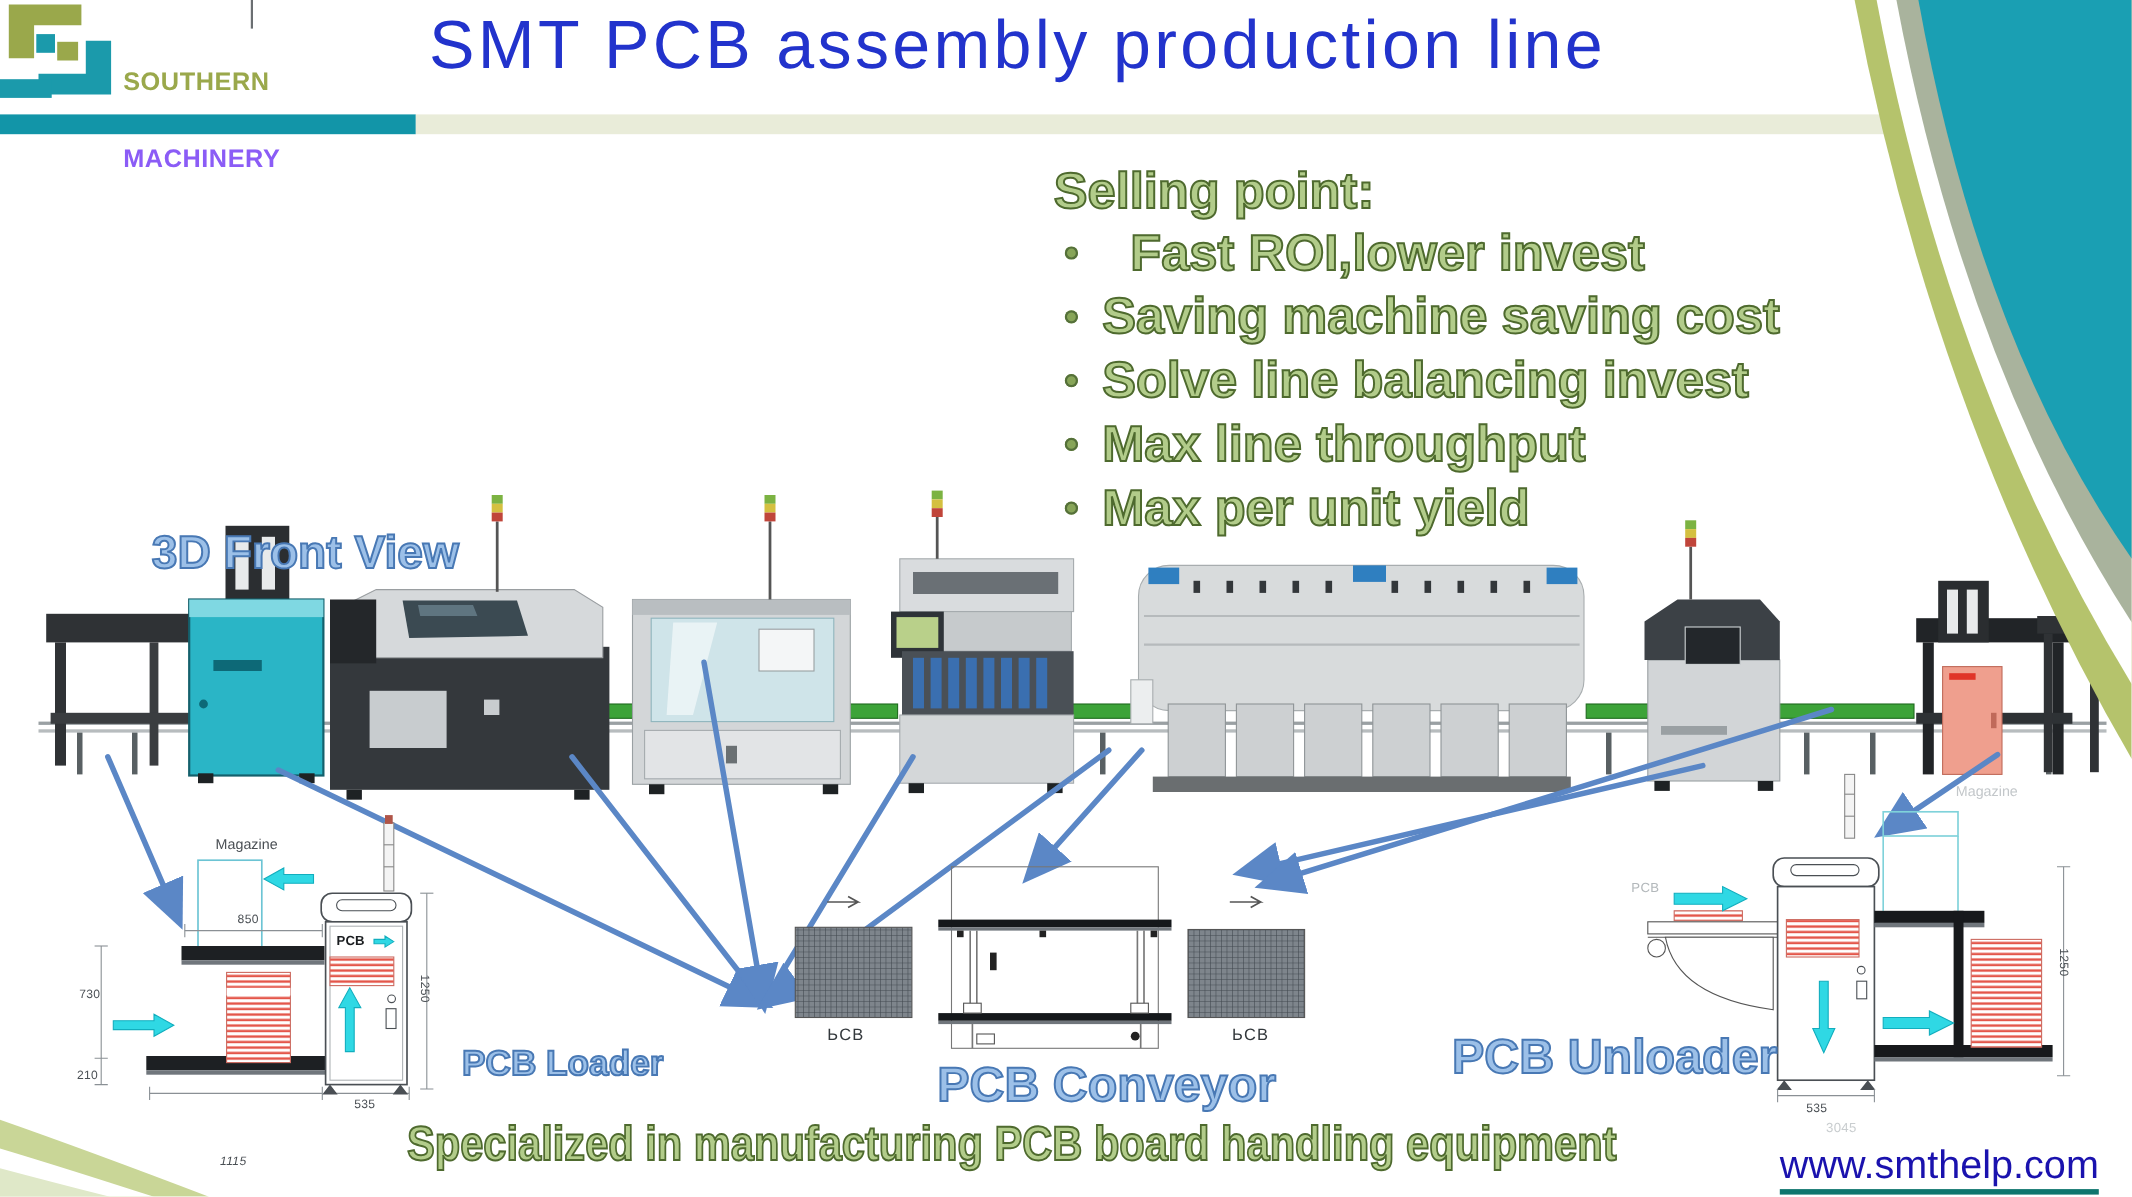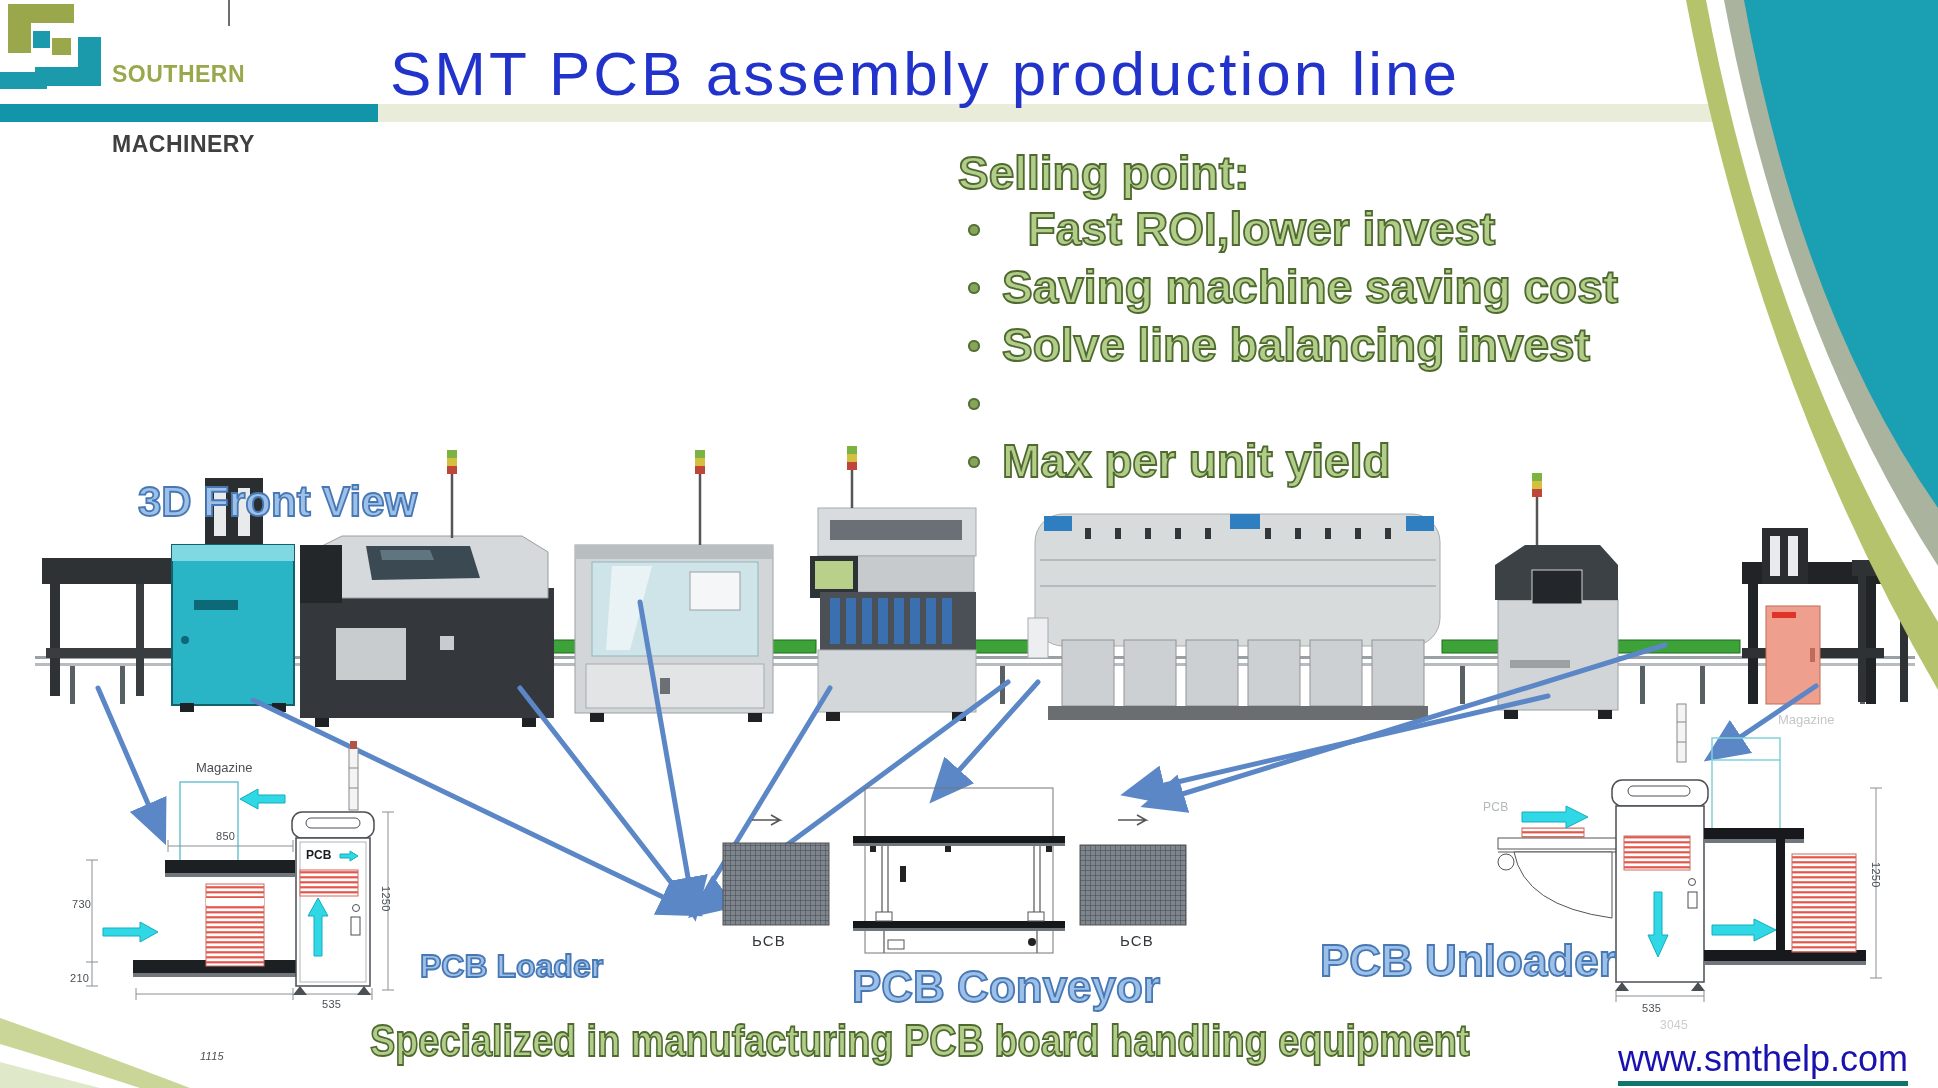--- a/index.html
+++ b/index.html
@@ -3,23 +3,23 @@
 <meta charset="utf-8">
 <style>
   html,body{margin:0;padding:0;background:#ffffff;}
   .slide{position:relative;width:1938px;height:1088px;overflow:hidden;background:#ffffff;
          font-family:"Liberation Sans","DejaVu Sans",sans-serif;}
   .art{position:absolute;left:0;top:0;width:1938px;height:1088px;}
   .abs{position:absolute;white-space:pre;}
   
   .logo-text{left:112px;top:16px;font-weight:bold;font-size:23px;line-height:1.02;letter-spacing:.5px;}
   .logo-line1{color:#9aa84b;}
-  .logo-line2{color:#404040;text-align:center;}
+  .logo-line2{color:#8b5cf6;text-align:center;}
   
-  .title{left:390px;top:6px;font-size:62px;letter-spacing:3px;color:#2233cc;margin-top:32px;}
+  .title{left:390px;top:6px;font-size:62px;letter-spacing:3px;color:#2233cc;}
   
   .wordart{font-weight:bold;}
   .green-art{color:#b2cc8a;-webkit-text-stroke:1.8px #4e6a2e;}
   .blue-art{color:#9cc0e8;-webkit-text-stroke:1.8px #4878b4;}
   .sell-head{left:958px;top:146px;font-size:46px;}
   .bullet-row{height:46px;font-size:46px;}
   .bullet-dot{position:absolute;width:12px;height:12px;border-radius:50%;background:#87a558;
               box-shadow:0 0 0 2px #55703a inset;}
   .view-label{left:138px;top:450px;font-size:42px;margin-top:28px;}
   .m-label{font-size:44px;}
@@ -408,20 +408,21 @@
   <div class="abs title">SMT PCB assembly production line</div>
 
   <div class="abs wordart green-art sell-head">Selling point:</div>
   <div class="abs bullet-dot" style="left:968px;top:224px;"></div>
   <div class="abs wordart green-art bullet-row" style="left:1002px;top:202px;">  Fast ROI,lower invest</div>
   <div class="abs bullet-dot" style="left:968px;top:282px;"></div>
   <div class="abs wordart green-art bullet-row" style="left:1002px;top:260px;">Saving machine saving cost</div>
   <div class="abs bullet-dot" style="left:968px;top:340px;"></div>
   <div class="abs wordart green-art bullet-row" style="left:1002px;top:318px;">Solve line balancing invest</div>
   <div class="abs bullet-dot" style="left:968px;top:398px;"></div>
+  <div class="abs wordart green-art bullet-row" style="left:1002px;top:376px;">Max line throughput</div>
   <div class="abs bullet-dot" style="left:968px;top:456px;"></div>
   <div class="abs wordart green-art bullet-row" style="left:1002px;top:434px;">Max per unit yield</div>
 
   <div class="abs wordart blue-art view-label">3D Front View</div>
 
   <div class="abs wordart blue-art m-label" style="left:420px;top:948px;font-size:32px;">PCB Loader</div>
   <div class="abs wordart blue-art m-label" style="left:852px;top:962px;">PCB Conveyor</div>
   <div class="abs wordart blue-art m-label" style="left:1320px;top:936px;">PCB Unloader</div>
 
   <span class="abs mag" style="left:196px;top:760px;">Magazine</span>

